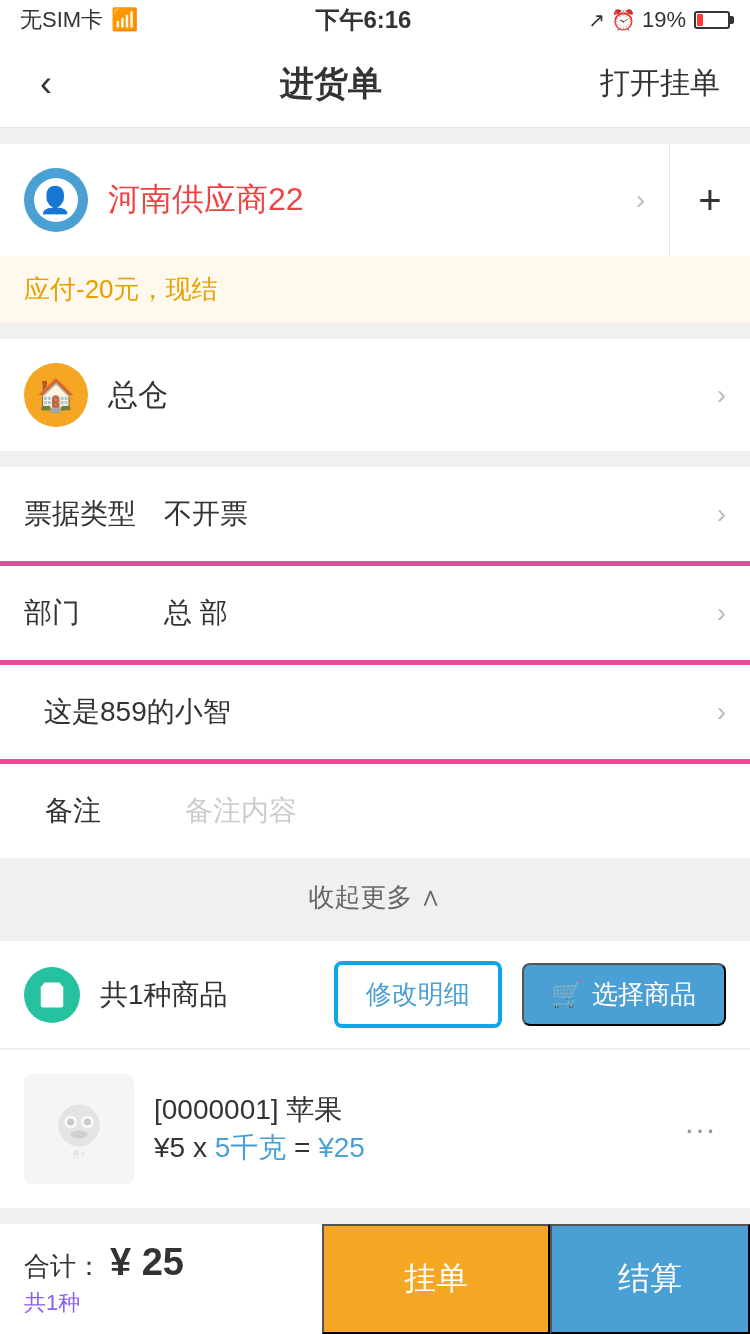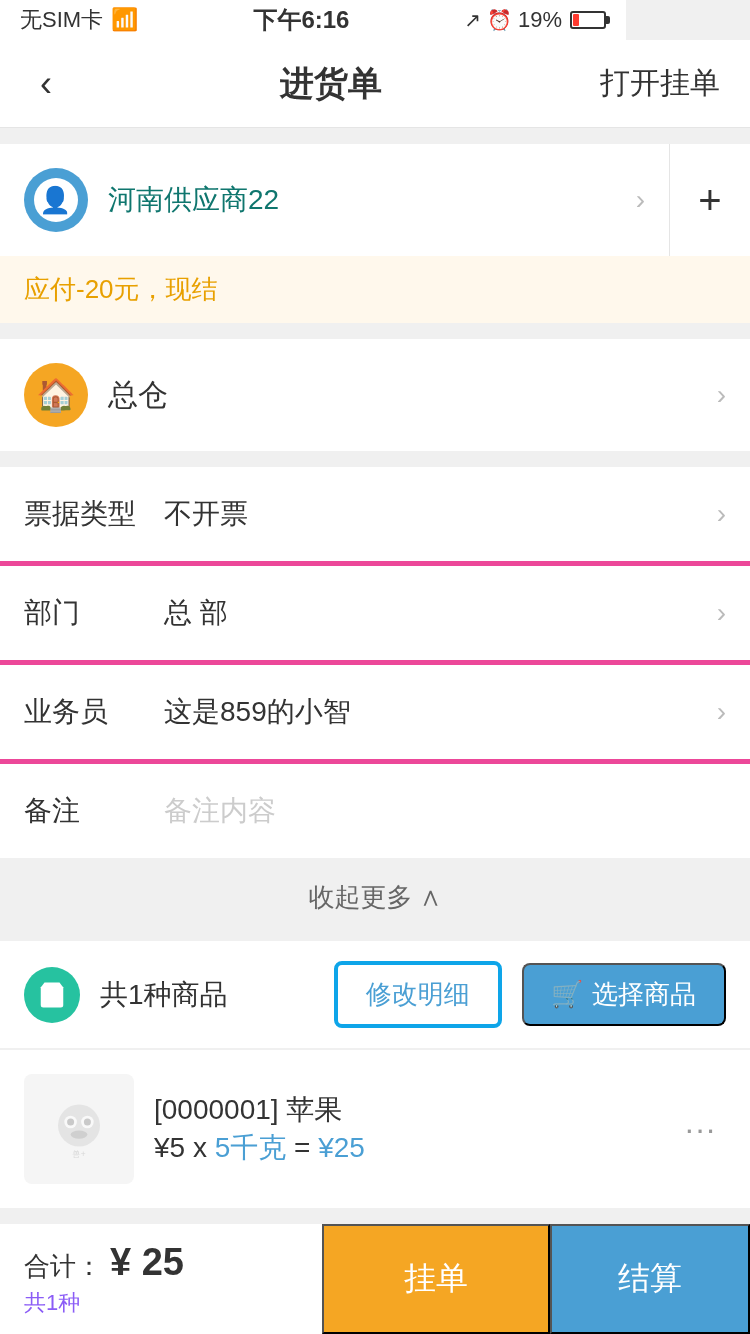--- a/index.html
+++ b/index.html
@@ -8,21 +8,21 @@
       width: 750px;
       min-height: 1334px;
       font-family: -apple-system, "PingFang SC", "Helvetica Neue", Arial, sans-serif;
       background: #f0f0f0;
       font-size: 28px;
       color: #333;
     }
 
     
     .status-bar {
-      width: 626px;
+      width: 750px;
       height: 40px;
       background: #fff;
       display: flex;
       align-items: center;
       justify-content: space-between;
       padding: 0 20px;
       font-size: 22px;
       color: #333;
     }
     .status-left { display: flex; align-items: center; gap: 8px; }
@@ -122,22 +122,22 @@
       height: 44px;
       border-radius: 50%;
       background: #fff;
       display: flex;
       align-items: center;
       justify-content: center;
       font-size: 26px;
       color: #4a9fd4;
     }
     .supplier-name {
-      font-size: 28px;
-      color: #0f766e;
+      font-size: 32px;
+      color: #ef4444;
       flex: 1;
     }
     .chevron-icon {
       font-size: 28px;
       color: #bbb;
       margin-left: 10px;
     }
     .supplier-add {
       width: 80px;
       display: flex;
@@ -192,20 +192,21 @@
     }
     .form-row {
       display: flex;
       align-items: center;
       padding: 28px 24px;
       border-bottom: 5px solid #ec4899;
       cursor: pointer;
     }
     .form-row:last-child {
       border-bottom: none;
+      margin-left: 21px;
     }
     .form-label {
       font-size: 28px;
       color: #333;
       width: 120px;
       flex-shrink: 0;
     }
     .form-value {
       font-size: 28px;
       color: #333;
@@ -438,21 +439,20 @@
     <span class="chevron-icon">›</span>
   </div>
 
   <div class="form-row">
     <span class="form-label">部门</span>
     <span class="form-value">总 部</span>
     <span class="chevron-icon">›</span>
   </div>
 
   <div class="form-row">
-    <span class="form-label">业务员</span>
     <span class="form-value">这是859的小智</span>
     <span class="chevron-icon">›</span>
   </div>
 
   <div class="form-row">
     <span class="form-label">备注</span>
     <span class="form-value placeholder">备注内容</span>
   </div>
 </div>
 

